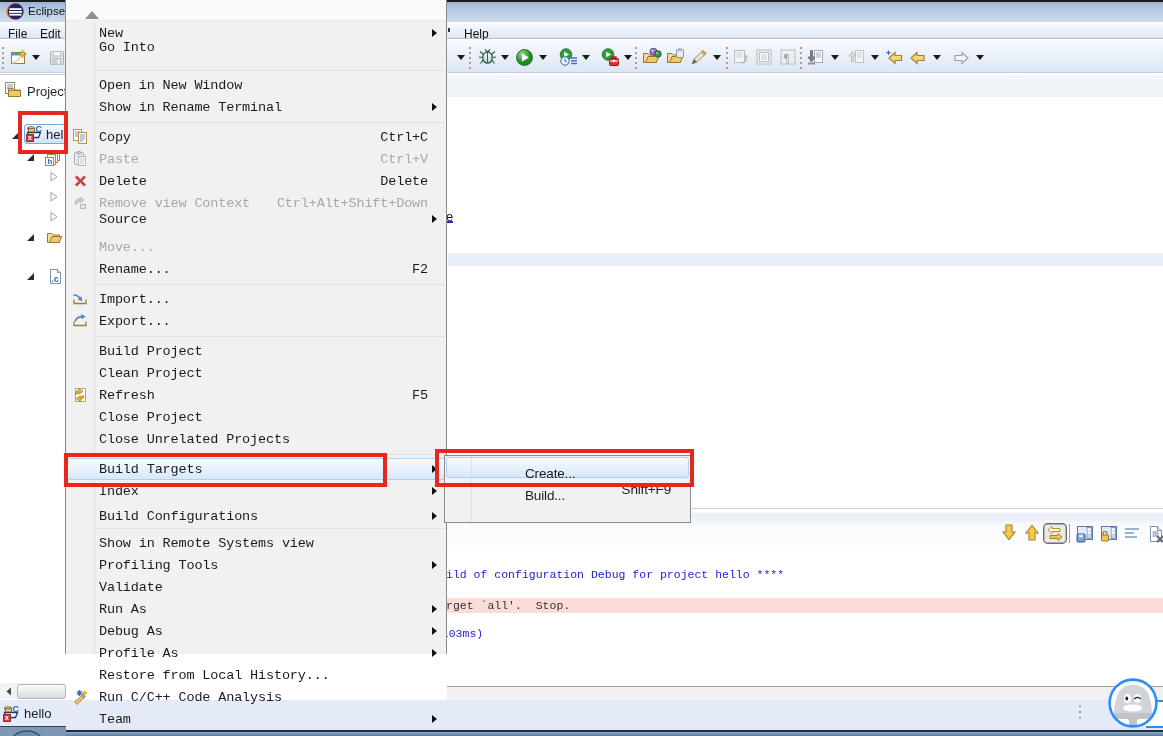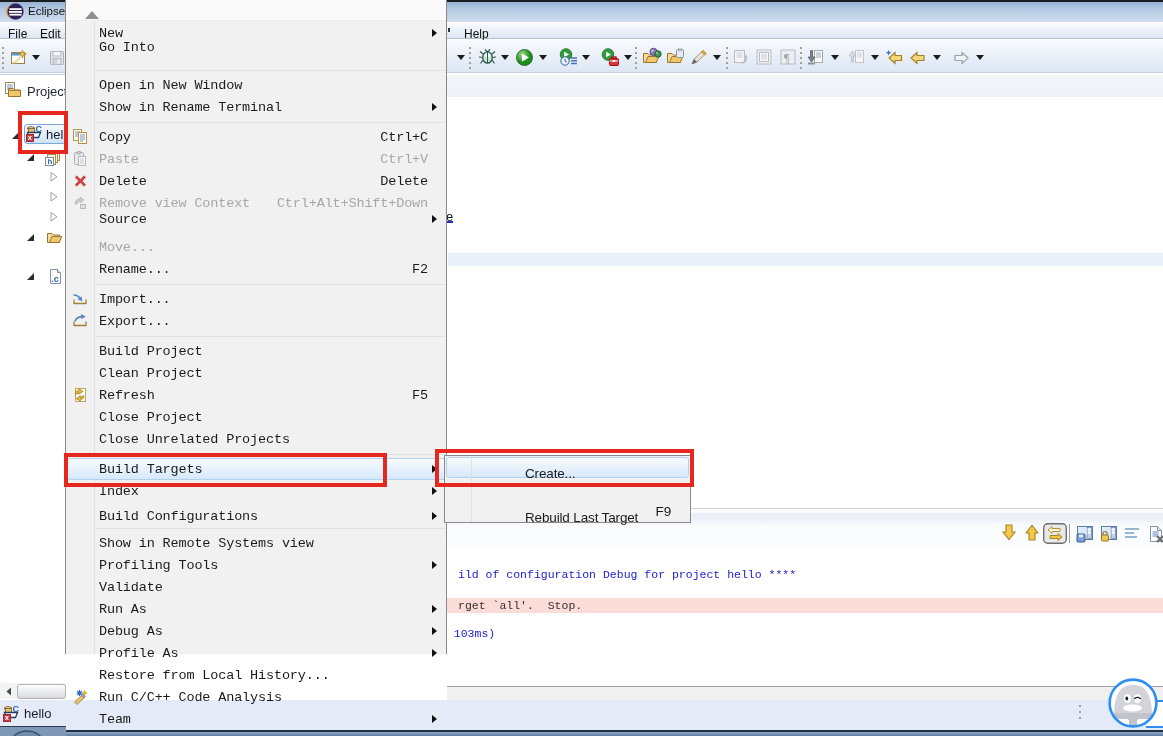--- a/index.html
+++ b/index.html
@@ -28,21 +28,21 @@
   #leftpanel { left:0; top:74px; width:66px; height:625px; background:#fff;
     border-top:1px solid #c5cedb; border-radius:0 0 0 4px; }
 
   
   #editor { left:447px; top:74px; width:716px; height:434px; background:#fff; }
   #lineband { left:448px; top:253px; width:715px; height:13px; background:#e9f0fa; }
   #consoleheader { left:447px; top:508px; width:716px; height:40px;
     background:linear-gradient(#fdfdfe 0px, #fdfdfe 3px, #e9eef8 5px, #edf1f9 11px, #f9fbfd 16px, #fdfdfe 100%);
     border-top:1px solid #ccd3de; }
   #consolebody { left:447px; top:548px; width:716px; height:138px; background:#fff; }
-  .cline { position:absolute; white-space:pre; font-family:"Liberation Mono", monospace; font-size:11.5px;margin-left:12px; }
+  .cline { position:absolute; white-space:pre; font-family:"Liberation Mono", monospace; font-size:11.5px; }
 
   
   #graystrip { left:447px; top:686px; width:716px; height:14px; background:#f0f0f0; border-top:1px solid #9aa1ab; }
   #statusbar { left:0px; top:700px; width:1163px; height:30px; background:#e4eaf7; }
   #taskbar { left:0; top:730px; width:1163px; height:6px;
     background:linear-gradient(#93aac4, #5a7ba1); border-top:2px solid #1c2f45; }
   #taskbarL { left:0; top:726px; width:66px; height:10px; background:#7e97b4; border-top:1px solid #2a4257; }
 
   
   #menu { left:65px; top:0; width:382px; height:654px; background:#f1f1f1;
@@ -635,21 +635,21 @@
       </div>
     </div>
 </div>
 
 <div class="abs" id="submenu">
   <div class="hl" style="left:1px;top:1px;width:243px;height:21px;"></div>
   <div class="gutterline"></div>
   <div class="smi" style="top:1px">
       <span class="txt">Create...</span>
     </div>
-  <div class="smi" style="top:45px">
-      <span class="txt">Rebuild Last Target</span>
-      <span class="sc">F9</span>
+  <div class="smi" style="top:23px">
+      <span class="txt">Build...</span>
+      <span class="sc">Shift+F9</span>
     </div>
 </div>
 
 <div class="redbox" style="left:18px;top:111px;width:50px;height:43px;"></div>
 <div class="redbox" style="left:64px;top:453px;width:323px;height:34px;"></div>
 <div class="redbox" style="left:435px;top:449px;width:259px;height:38px;"></div>
 
 </body></html>

